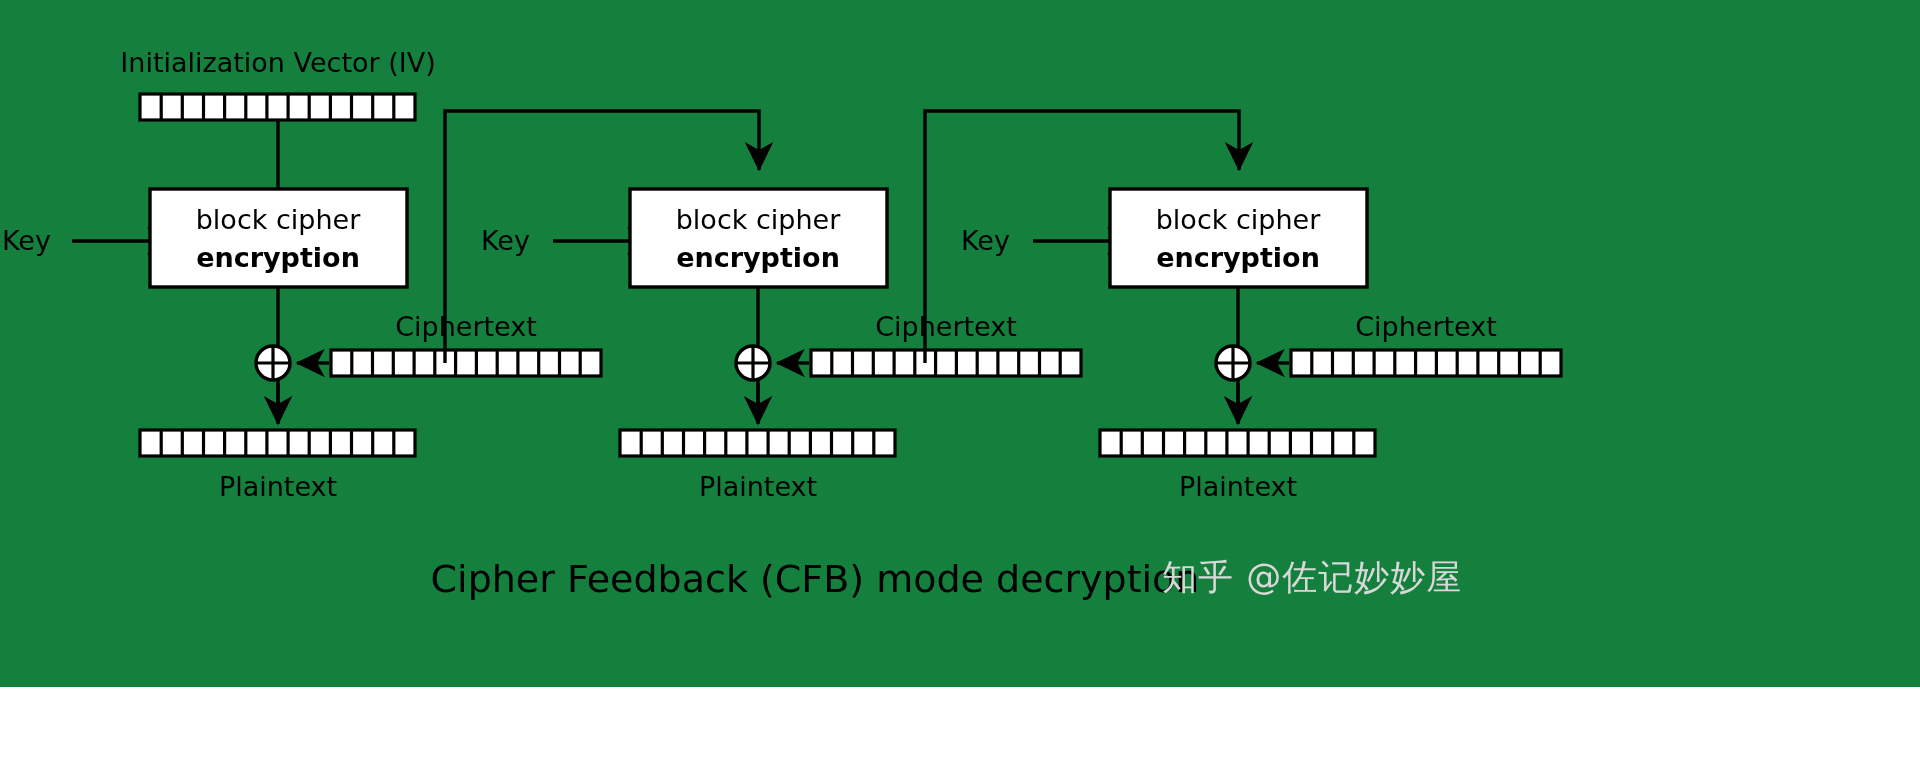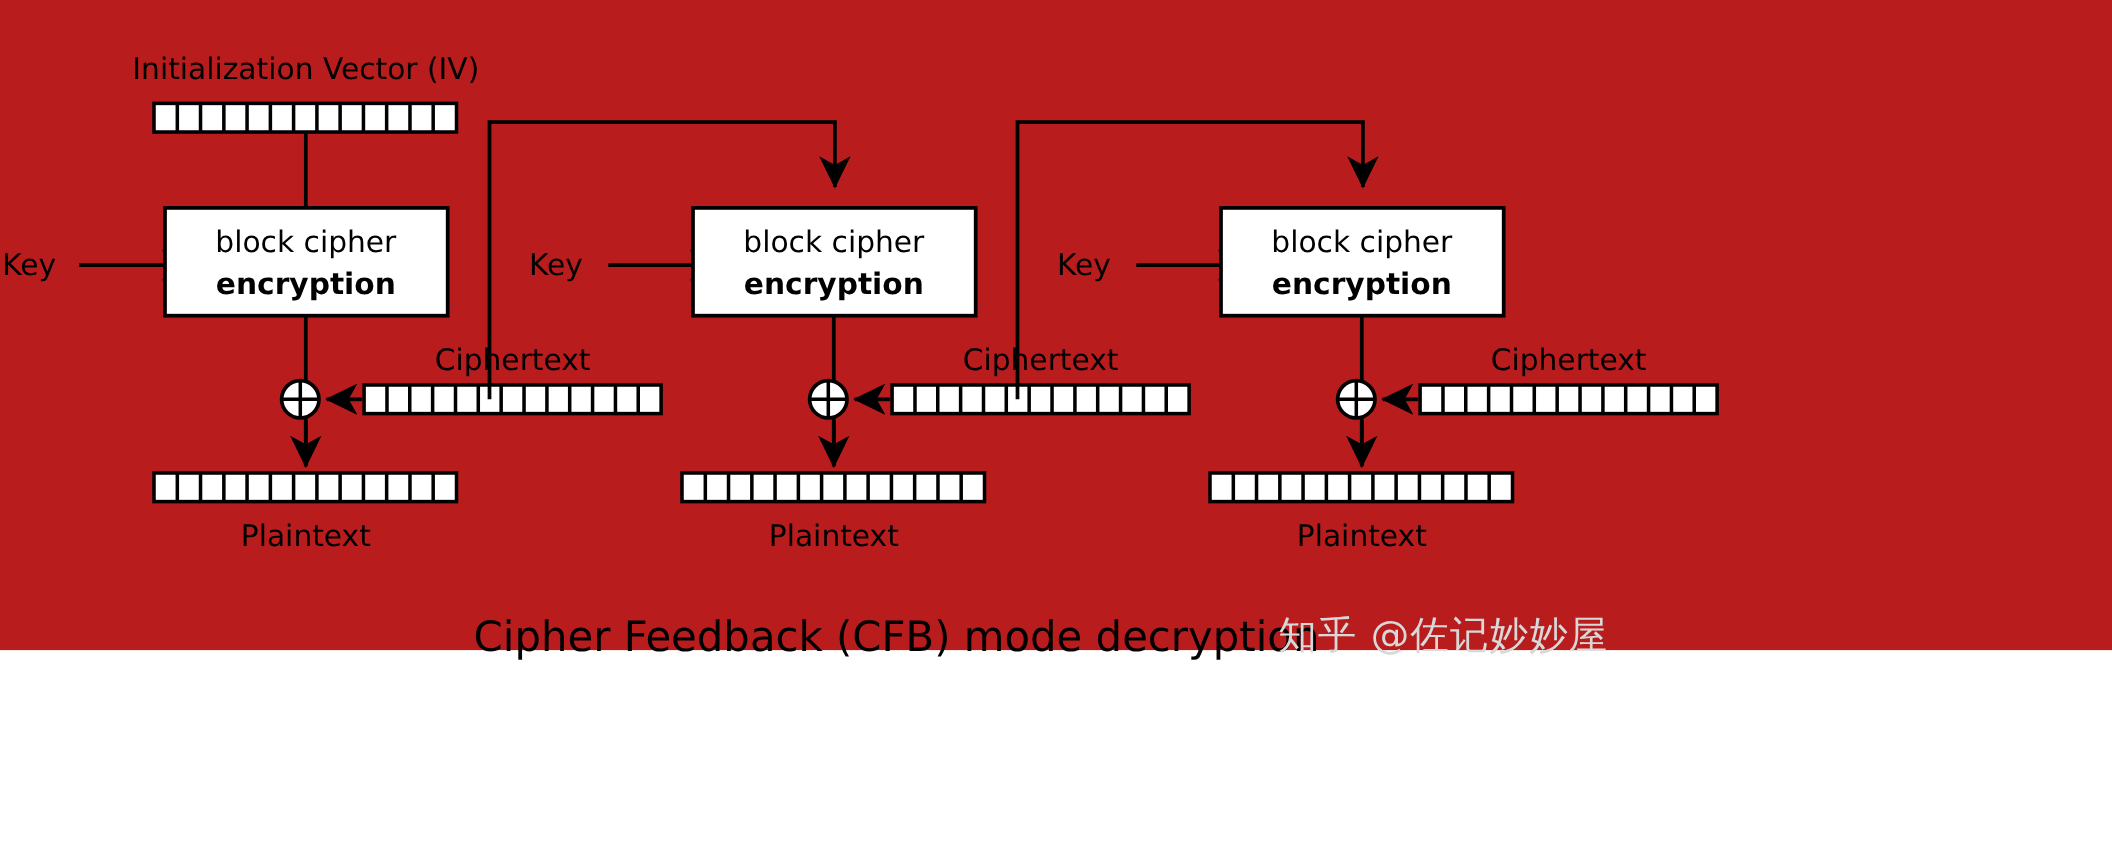--- a/index.html
+++ b/index.html
@@ -9,22 +9,22 @@
   }
   body {
     width: 1920px;
     height: 773px;
     overflow: hidden;
     font-family: "DejaVu Sans", sans-serif;
   }
   #canvas {
     position: relative;
     width: 1920px;
-    height: 591px;
-    background: #b91c1c;
+    height: 687px;
+    background: #15803d;
   }
   svg.diagram {
     position: absolute;
     left: 0;
     top: 0;
     width: 1920px;
     height: 773px;
   }
   .cellbar rect {
     fill: #ffffff;

